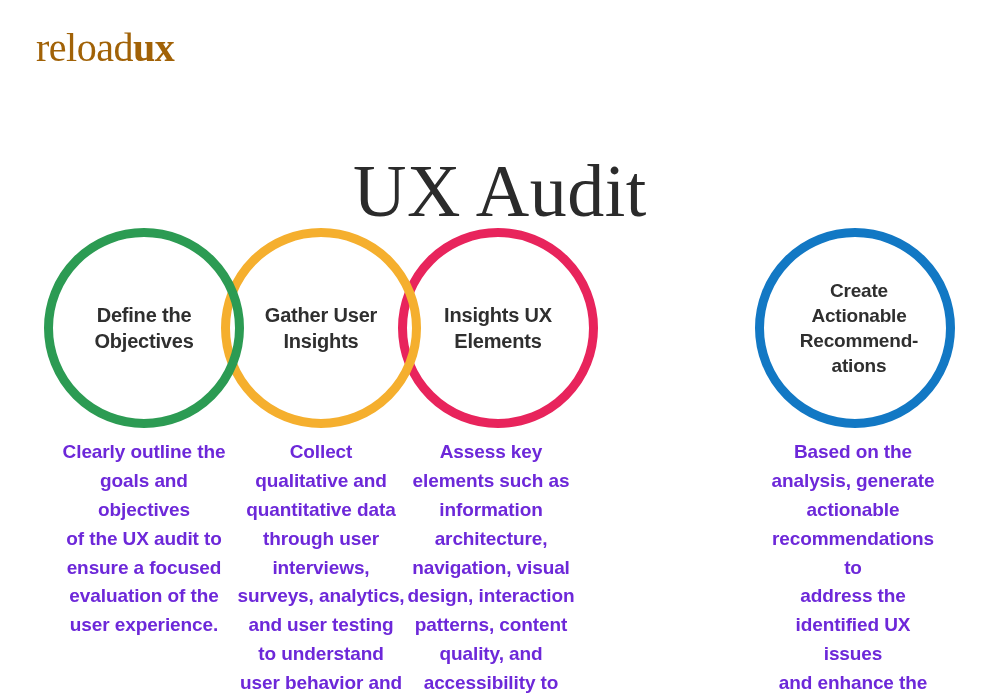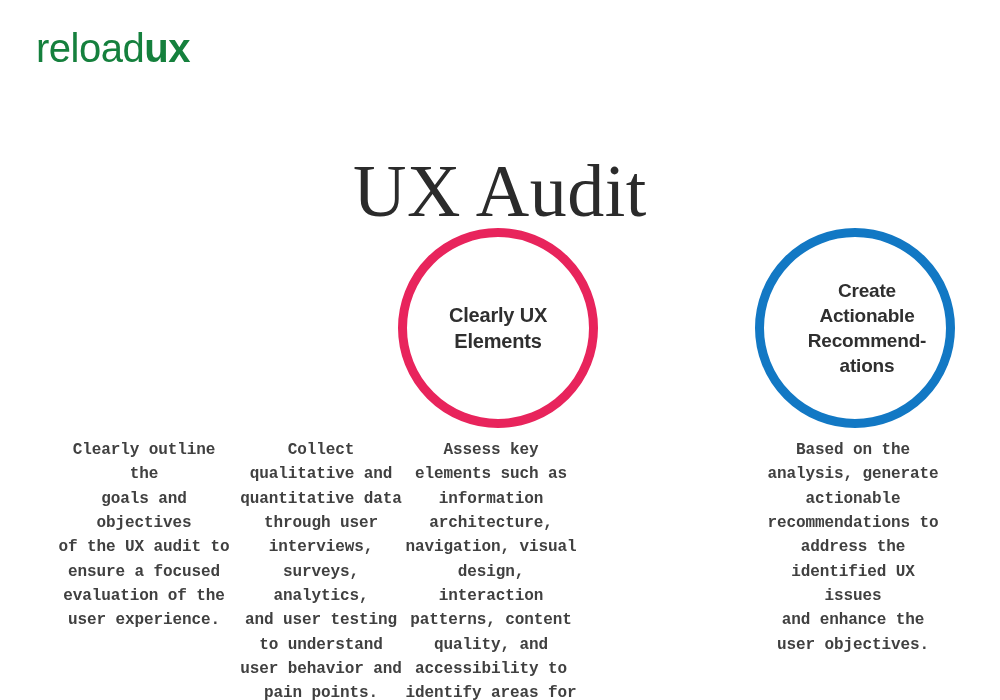--- a/index.html
+++ b/index.html
@@ -14,24 +14,24 @@
     overflow: hidden;
     font-family: "Liberation Sans", sans-serif;
     color: #2d2d2d;
   }
 
   
   #logo {
     position: absolute;
     left: 36px;
     top: 28px;
-    font-family: Liberation Sans, sans-serif;
+    font-family: Liberation Serif, serif;
     font-size: 40px;
     letter-spacing: -0.5px;
-    color: #15803d;
+    color: #a16207;
     line-height: 1;
     white-space: nowrap;
   }
   #logo .light { font-weight: 300; }
   #logo .bold  { font-weight: 700; }
 
   
   #title {
     position: absolute;
     left: 0;
@@ -94,60 +94,70 @@
     font-weight: 700;
     font-size: 20px;
     line-height: 1.30;
     color: #2f2f2f;
     white-space: pre-line;
     letter-spacing: -0.2px;
   }
   .step.s4 .circle-label {
     font-size: 19px;
     line-height: 1.32;
-    left: 14px;
+    left: 6px;
     width: 196px;
   }
 
   
   .desc {
     position: absolute;
     top: 438px;
     width: 176px;
     text-align: center;
-    font-family: Liberation Mono, monospace;
+    font-family: Liberation Sans, sans-serif;
     font-weight: 700;
-    font-size: 16px;
+    font-size: 19px;
     line-height: 1.52;
-    color: #404040;
+    color: #6d28d9;
     white-space: pre-line;
     letter-spacing: -0.1px;
   }
   .desc.d0 { left: 56px; }
   .desc.d1 { left: 233px; }
   .desc.d2 { left: 403px; }
   .desc.d3 { left: 587px; }
   .desc.d4 { left: 765px; }
 </style>
 </head>
 <body>
 
 <div id="logo">
   <span class="light">reload</span><span class="bold">ux</span>
 </div>
 
 <h1 id="title">UX Audit</h1>
 
 <div id="diagram">
 
-
+  <div class="step s0">
+    <div class="ring" style="border-color:#2c9b53"></div>
+    <div class="circle-label">Define the
+Objectives</div>
+  </div>
+
+  <div class="step s1">
+    <div class="ring" style="border-color:#f5af2e"></div>
+    <div class="circle-label">Gather User
+Insights</div>
+  </div>
 
   <div class="step s2">
     <div class="ring" style="border-color:#e8245c"></div>
-    <div class="circle-label">Clearly UX
+    <div class="circle-label">Insights UX
 Elements</div>
   </div>
 
 
   <div class="step s4">
     <div class="ring" style="border-color:#1278c4"></div>
     <div class="circle-label">Create
 Actionable
 Recommend-
 ations</div>

